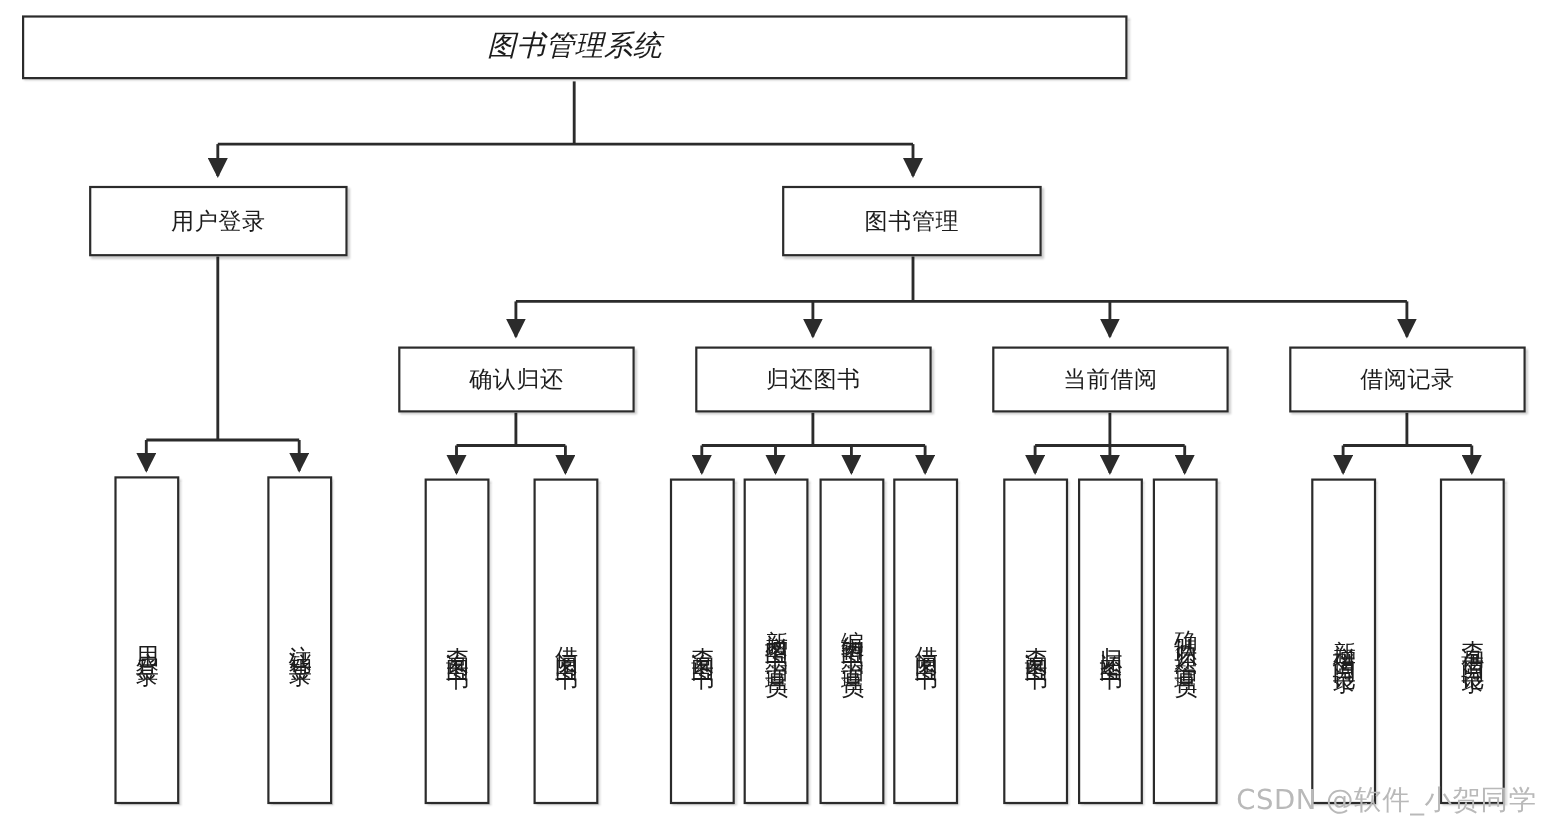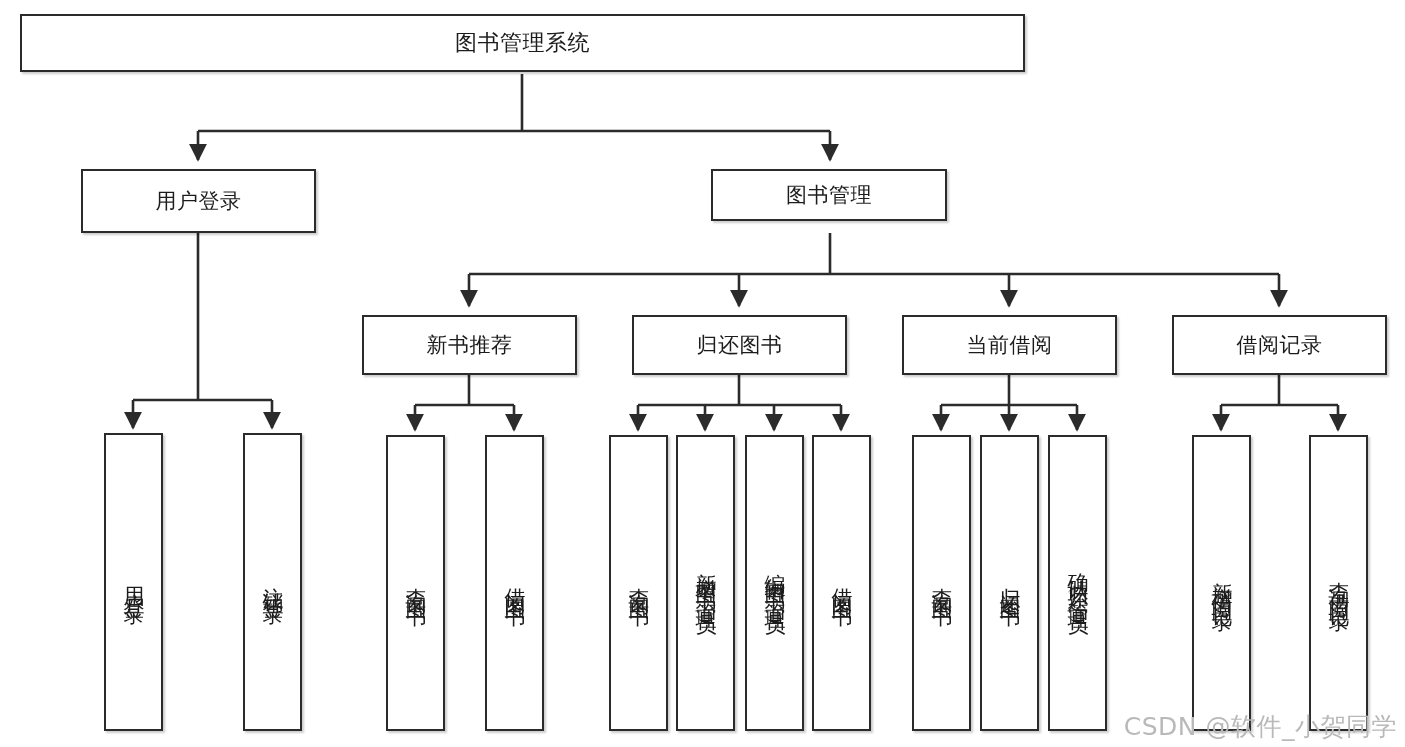--- a/index.html
+++ b/index.html
@@ -42,21 +42,22 @@
     text-align: center;
     line-height: 1.06;
     white-space: pre;
   }
   
   .node.horiz .label {
     font-size: 21px;
     letter-spacing: 0.5px;
   }
   .node.root .label {
-    font-size: 22px;
+    font-size: 26px;
+    font-style: italic;
   }
   
   .node.vert {
     align-items: center;
     justify-content: center;
   }
   .node.vert .label {
     writing-mode: vertical-rl;
     text-orientation: upright;
     font-size: 21px;
@@ -131,26 +132,26 @@
     </g>
   </svg>
 
   <div class="node horiz root" style="left:20px; top:14px; width:1005px; height:58px;">
     <span class="label">图书管理系统</span>
   </div>
 
   <div class="node horiz" style="left:81px; top:169px; width:235px; height:64px;">
     <span class="label">用户登录</span>
   </div>
-  <div class="node horiz" style="left:711px; top:169px; width:236px; height:52px;">
+  <div class="node horiz" style="left:711px; top:169px; width:236px; height:64px;">
     <span class="label">图书管理</span>
   </div>
 
   <div class="node horiz" style="left:362px; top:315px; width:215px; height:60px;">
-    <span class="label">新书推荐</span>
+    <span class="label">确认归还</span>
   </div>
   <div class="node horiz" style="left:632px; top:315px; width:215px; height:60px;">
     <span class="label">归还图书</span>
   </div>
   <div class="node horiz" style="left:902px; top:315px; width:215px; height:60px;">
     <span class="label">当前借阅</span>
   </div>
   <div class="node horiz" style="left:1172px; top:315px; width:215px; height:60px;">
     <span class="label">借阅记录</span>
   </div>

